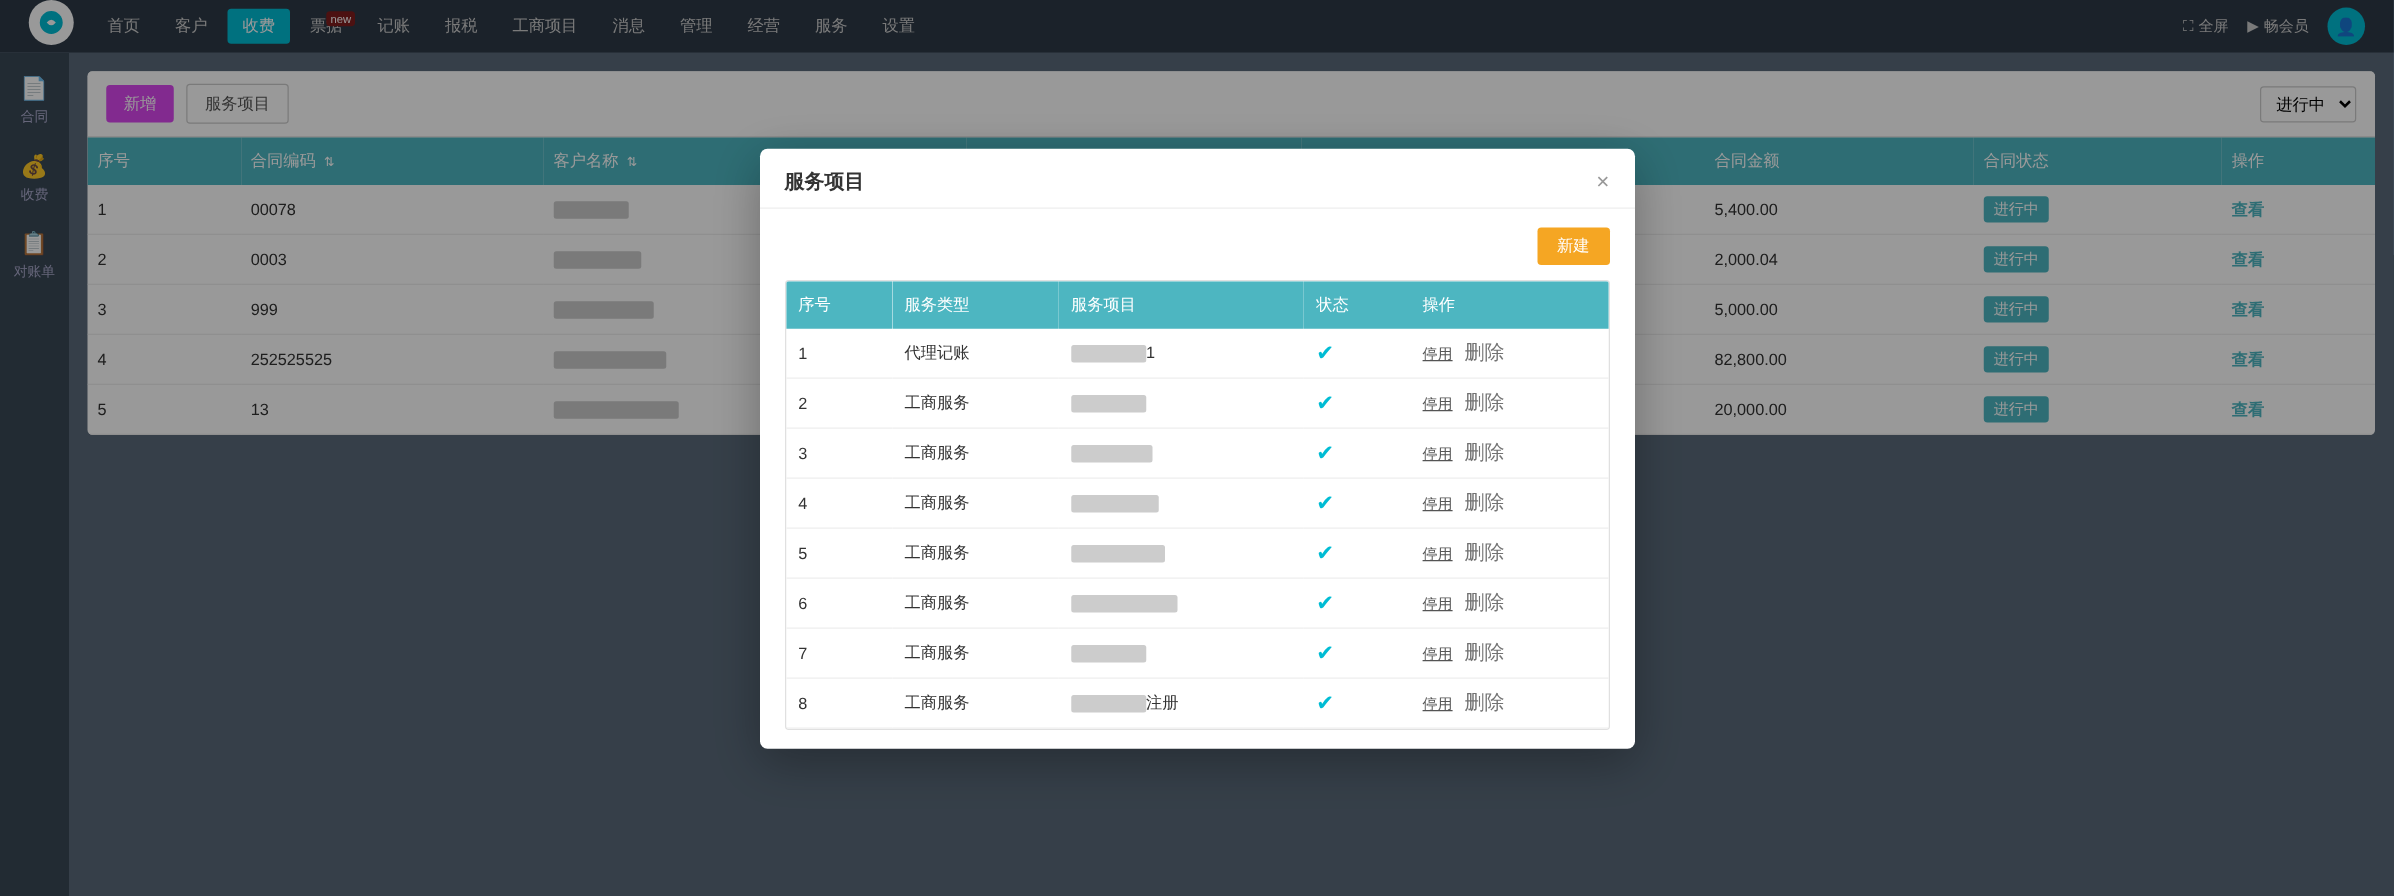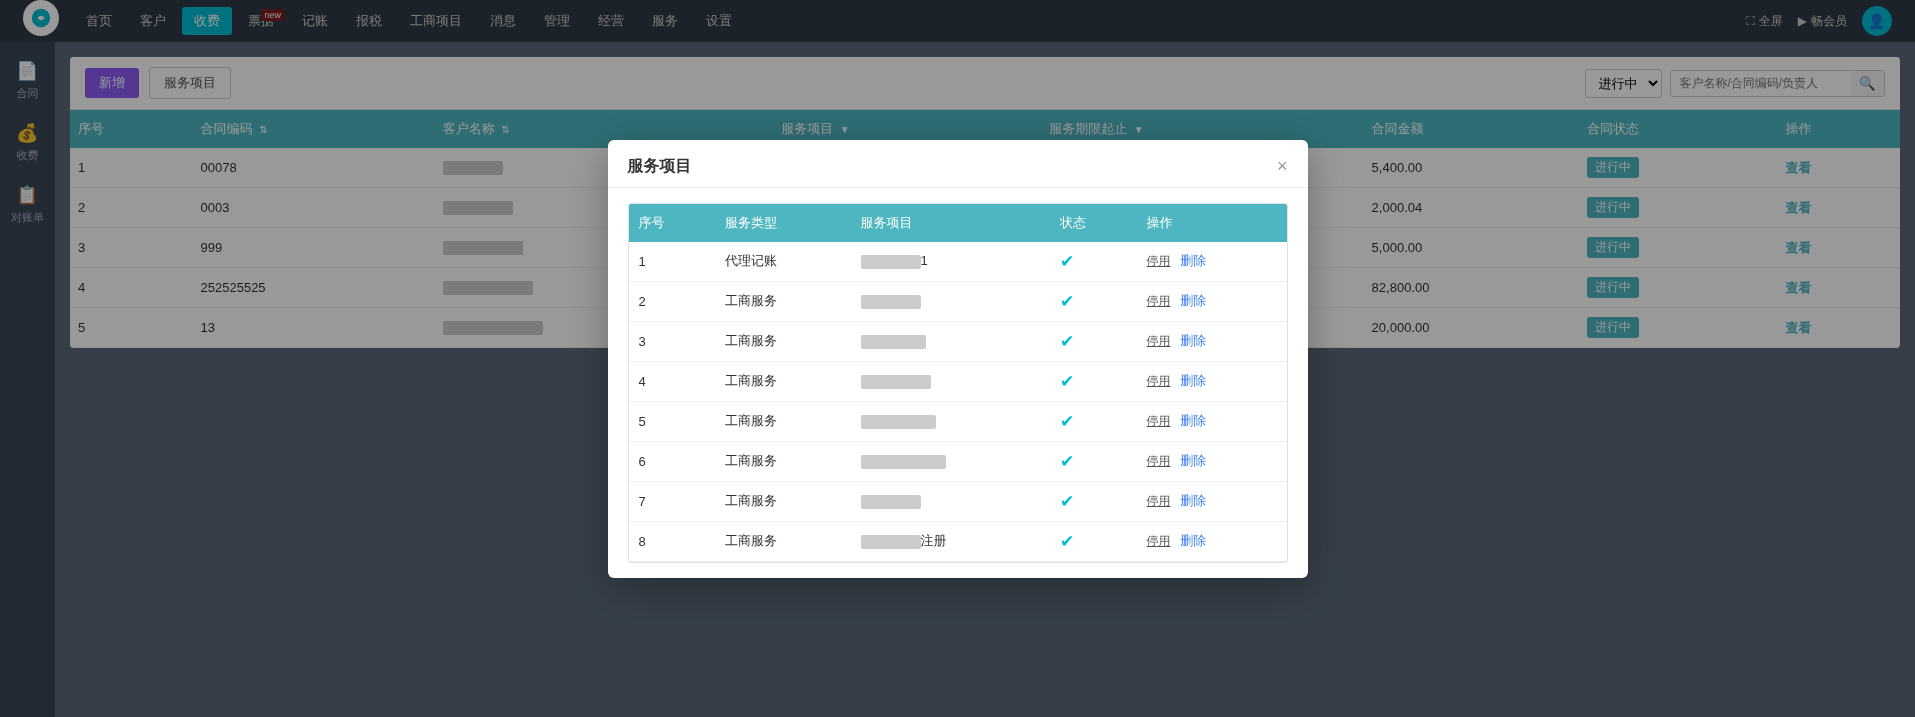--- a/index.html
+++ b/index.html
@@ -61,21 +61,21 @@
 
     
     .contract-area {
       background: #fff; border-radius: 4px; overflow: hidden;
     }
     .contract-toolbar {
       display: flex; align-items: center; padding: 10px 15px; gap: 10px;
       background: #fff; border-bottom: 1px solid #e0e0e0;
     }
     .btn-new-orange {
-      background: #8b5cf6; color: #fff; border: none; padding: 6px 14px;
+      background: #d946ef; color: #fff; border: none; padding: 6px 14px;
       border-radius: 3px; cursor: pointer; font-size: 13px;
     }
     .btn-service {
       background: transparent; color: #555; border: 1px solid #ccc;
       padding: 6px 14px; border-radius: 3px; cursor: pointer; font-size: 13px;
     }
     .toolbar-right { margin-left: auto; display: flex; align-items: center; gap: 8px; }
     .status-select {
       border: 1px solid #ccc; padding: 5px 8px; border-radius: 3px;
       font-size: 13px; background: #fff; cursor: pointer;
@@ -152,21 +152,21 @@
       position: sticky; top: 0; z-index: 2;
     }
     .modal-table td {
       padding: 9px 10px; border-bottom: 1px solid #eee;
       font-size: 13px; color: #333; vertical-align: middle;
     }
     .status-check {
       color: #00bcd4; font-size: 17px;
     }
     .action-stop { color: #555; cursor: pointer; margin-right: 6px; font-size: 12px; text-decoration: underline; }
-    .action-delete { color: #3b82f6; cursor: pointer; font-size: 13px; }
+    .action-delete { color: #737373; cursor: pointer; font-size: 16px; }
     .modal-table-wrap::-webkit-scrollbar { width: 8px; }
     .modal-table-wrap::-webkit-scrollbar-track { background: #f0f0f0; }
     .modal-table-wrap::-webkit-scrollbar-thumb { background: #ccc; border-radius: 4px; }
   </style>
 </head>
 <body>
 
 <nav class="top-nav">
   <div class="logo">
     <svg viewBox="0 0 24 24" fill="none" xmlns="http://www.w3.org/2000/svg">
@@ -224,24 +224,20 @@
 
     <div class="contract-toolbar">
       <button class="btn-new-orange">新增</button>
       <button class="btn-service">服务项目</button>
       <div class="toolbar-right">
         <select class="status-select">
           <option>进行中</option>
           <option>已完成</option>
           <option>已终止</option>
         </select>
-        <div class="search-box">
-          <input type="text" placeholder="客户名称/合同编码/负责人" style="">
-          <button class="search-icon-btn">🔍</button>
-        </div>
       </div>
     </div>
 
     <table class="data-table">
       <thead>
         <tr>
           <th>序号</th>
           <th class="sortable">合同编码 <span class="sort-arrows">⇅</span></th>
           <th class="sortable">客户名称 <span class="sort-arrows">⇅</span></th>
           <th class="sortable">服务项目 <span class="sort-arrows">▼</span></th>
@@ -307,20 +303,23 @@
   </div>
 </main>
 
 <div class="overlay">
   <div class="modal">
     <div class="modal-header">
       <span class="modal-title">服务项目</span>
       <button class="modal-close">×</button>
     </div>
     <div class="modal-body">
+      <div class="modal-toolbar">
+        <button class="btn-new-modal">新建</button>
+      </div>
       <div class="modal-table-wrap">
         <table class="modal-table">
           <thead>
             <tr>
               <th>序号</th>
               <th>服务类型</th>
               <th>服务项目</th>
               <th>状态</th>
               <th>操作</th>
             </tr>

